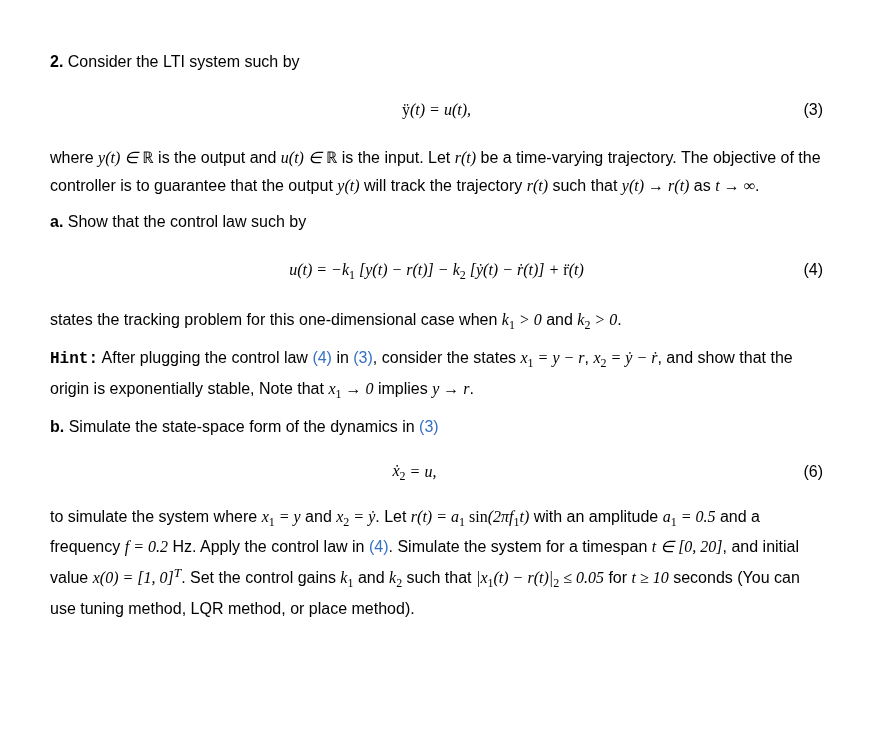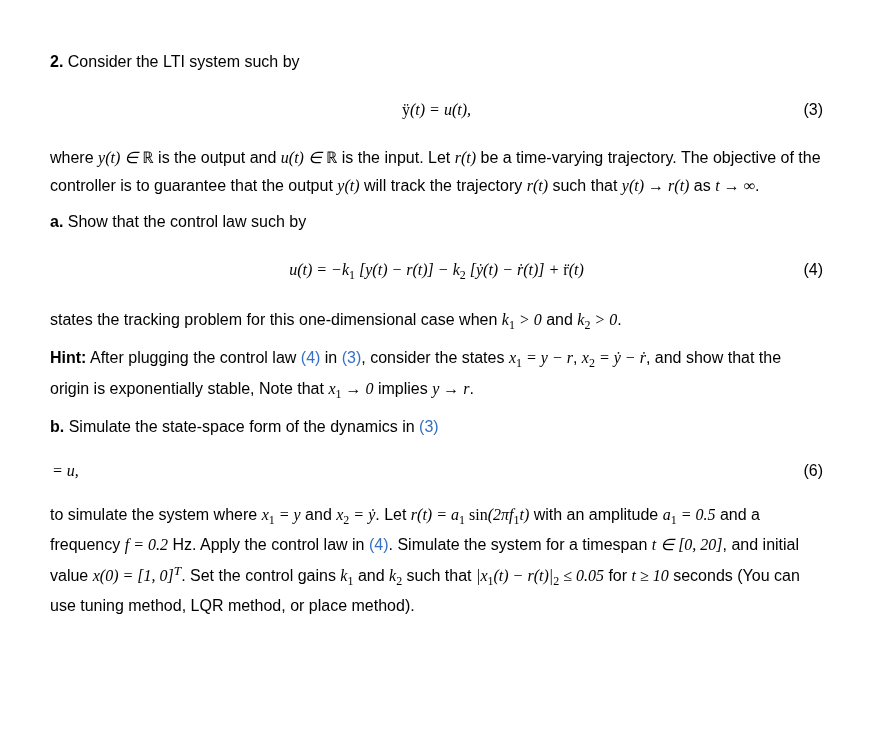--- a/index.html
+++ b/index.html
@@ -56,20 +56,21 @@
     .eq-number {
       position: absolute;
       right: 0;
       font-family: 'Segoe UI', Arial, sans-serif;
     }
     .part-label {
       font-weight: 600;
     }
     .hint-label {
       font-weight: 600;
+      font-family: Liberation Mono, monospace;
     }
     .ref-link {
       color: #3670c4;
       font-family: 'Segoe UI', Arial, sans-serif;
     }
     .bb {
       font-family: 'Cambria Math', 'STIX', serif;
       font-style: normal;
     }
     sub {
@@ -117,20 +118,21 @@
 <p>
   <span class="hint-label">Hint:</span><span> After plugging the control law </span><span class="ref-link">(4)</span><span> in </span><span class="ref-link">(3)</span><span>, consider the states </span><span class="math"><span class="math">x</span><sub>1</sub> = <span class="math">y</span> − <span class="math">r</span></span><span>, </span><span class="math"><span class="math">x</span><sub>2</sub> = <span class="math">ẏ</span> − <span class="math">ṙ</span></span><span>, and show that the origin is exponentially stable, Note that </span><span class="math"><span class="math">x</span><sub>1</sub> → 0</span><span> implies </span><span class="math"><span class="math">y</span> → <span class="math">r</span></span><span>.</span>
 </p>
 
 <p>
   <span class="part-label">b.</span><span> Simulate the state-space form of the dynamics in </span><span class="ref-link">(3)</span>
 </p>
 
 <div class="equation-align">
   <div class="equation-align-row">
+    <span class="lhs math"><span class="math">ẋ</span><sub>2</sub></span>
     <span class="rhs math">= <span class="math">u</span>,</span>
     <span class="eq-number">(6)</span>
   </div>
 </div>
 
 <p>
   <span>to simulate the system where </span><span class="math"><span class="math">x</span><sub>1</sub> = <span class="math">y</span></span><span> and </span><span class="math"><span class="math">x</span><sub>2</sub> = <span class="math">ẏ</span></span><span>. Let </span><span class="math"><span class="math">r</span>(<span class="math">t</span>) = <span class="math">a</span><sub>1</sub> <span class="math-rm">sin</span>(2<span class="math">πf</span><sub>1</sub><span class="math">t</span>)</span><span> with an amplitude </span><span class="math"><span class="math">a</span><sub>1</sub> = 0.5</span><span> and a frequency </span><span class="math"><span class="math">f</span> = 0.2</span><span> Hz. Apply the control law in </span><span class="ref-link">(4)</span><span>. Simulate the system for a timespan </span><span class="math"><span class="math">t</span> ∈ [0, 20]</span><span>, and initial value </span><span class="math"><span class="math">x</span>(0) = [1, 0]<sup><span class="math">T</span></sup></span><span>. Set the control gains </span><span class="math"><span class="math">k</span><sub>1</sub></span><span> and </span><span class="math"><span class="math">k</span><sub>2</sub></span><span> such that </span><span class="math">|<span class="math">x</span><sub>1</sub>(<span class="math">t</span>) − <span class="math">r</span>(<span class="math">t</span>)|<sub>2</sub> ≤ 0.05</span><span> for </span><span class="math"><span class="math">t</span> ≥ 10</span><span> seconds (You can use tuning method, LQR method, or place method).</span>
 </p>
 
 </body></html>

